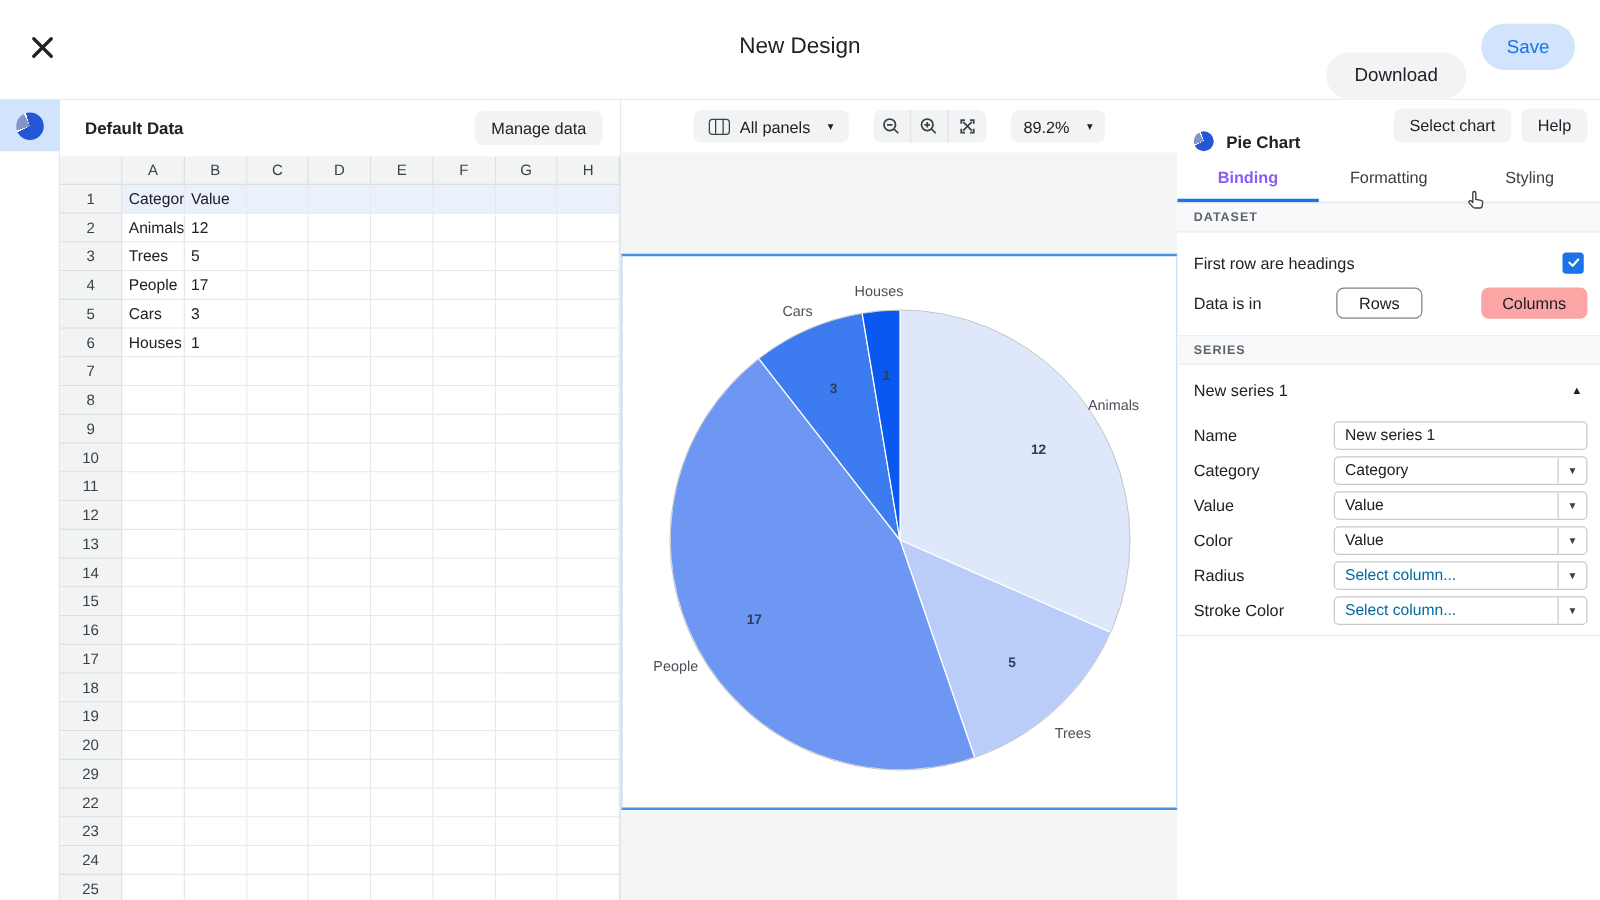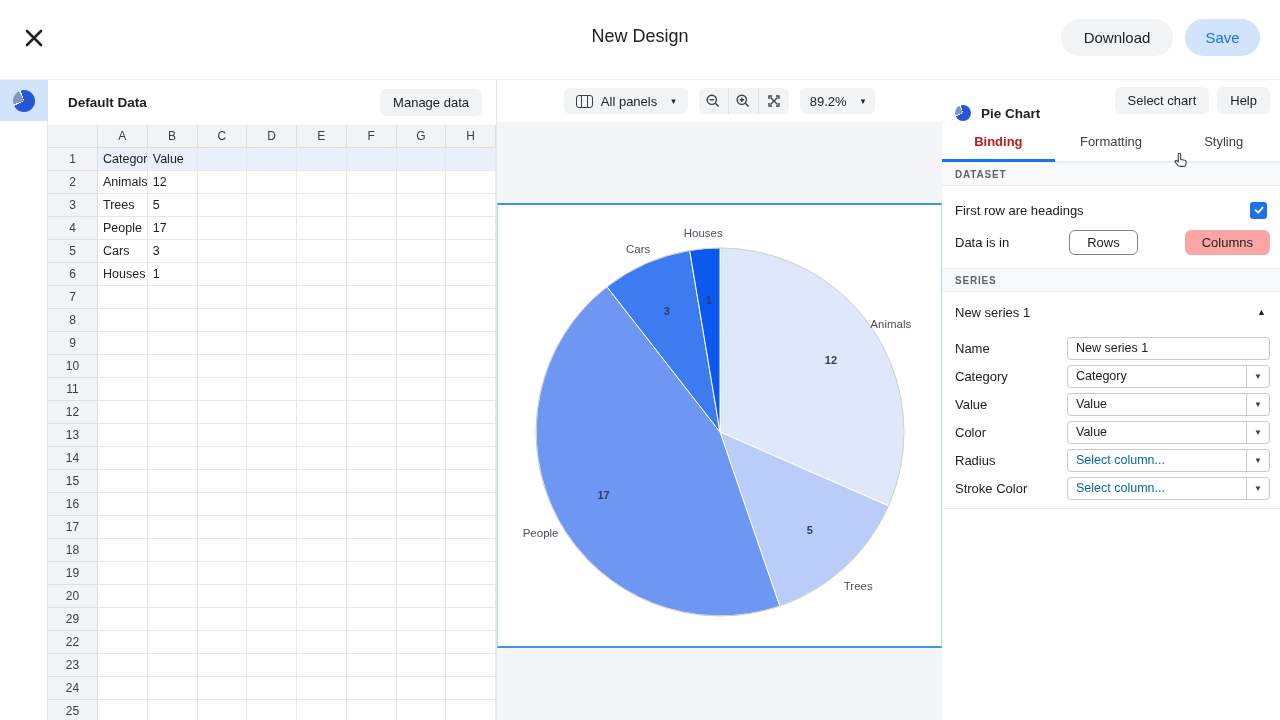--- a/index.html
+++ b/index.html
@@ -7,21 +7,21 @@
     font-family:"Liberation Sans", sans-serif; color:#202124; }
 
   
   #topbar { position:absolute; left:0; top:0; width:1280px; height:80px; background:#fff;
     border-bottom:1px solid #ebedef; }
   #close-btn { position:absolute; left:22px; top:26px; width:24px; height:24px; cursor:pointer; }
   #title { position:absolute; left:0; right:0; top:26px; text-align:center; font-size:18px;
     font-weight:500; color:#202124; }
   .pill { position:absolute; top:19px; height:37px; border-radius:19px; font-size:15px;
     display:flex; align-items:center; justify-content:center; cursor:pointer; }
-  #download-btn { right:107px; width:112px; background:#f1f3f4; color:#202124; }
+  #download-btn { right:107px; width:112px; background:#f1f3f4; color:#202124;margin-top:23px; }
   #save-btn { right:20px; width:75px; background:#d2e3fc; color:#1a73e8; }
 
   
   #rail { position:absolute; left:0; top:80px; width:48px; bottom:0; background:#fff;
     border-right:1px solid #e4e6e8; }
   #rail-tile { position:absolute; left:0; top:0; width:48px; height:41px; background:#d2e3fc;
     display:flex; align-items:center; justify-content:center; cursor:pointer; }
   .pie-glyph { border-radius:50%;
     background:conic-gradient(#2456d6 0 244deg,#ffffff 244deg 252deg,#8295c9 252deg 334deg,#ffffff 334deg 342deg,#2456d6 342deg 360deg); }
 
@@ -40,21 +40,21 @@
     font-size:12px; color:#3c4043; text-align:center; line-height:22px; }
   .ncell { background:#f1f3f4; border-right:1px solid #dcdee0; border-bottom:1px solid #dcdee0;
     font-size:12px; color:#3c4043; text-align:center; line-height:22px; }
   .cell { background:#fff; border-right:1px solid #e7e8ea; border-bottom:1px solid #e7e8ea;
     font-size:12.5px; padding-left:5px; line-height:22px; white-space:nowrap; overflow:hidden; }
   .cell.hl { background:#eaf1fd; }
 
   
   #canvas-panel { position:absolute; left:497px; top:80px; width:445px; bottom:0; background:#f4f5f6; }
   #canvas-toolbar { position:absolute; left:0; top:0; right:0; height:42px; background:#fff;
-    display:flex; align-items:center; justify-content:center; gap:11px; }
+    display:flex; align-items:center; justify-content:center; gap:20px; }
   .tool-pill { background:#f1f3f4; border-radius:6px; height:26px; display:flex; align-items:center;
     padding:0 10px; font-size:13px; cursor:pointer; }
   #panels-pill { padding:0 12px; }
   #panels-icon { width:17px; height:13px; border:1.5px solid #3c4043; border-radius:3px;
     margin-right:8px; display:flex; }
   #panels-icon span { flex:1; border-right:1.5px solid #3c4043; }
   #panels-icon span:last-child { border-right:none; }
   .caret { font-size:9px; color:#202124; margin-left:14px; }
   #zoom-group { background:#f1f3f4; border-radius:6px; height:26px; display:flex; align-items:center; }
   .zoom-btn { width:30px; height:26px; display:flex; align-items:center; justify-content:center;
@@ -69,21 +69,21 @@
 
   
   #inspector { position:absolute; left:942px; top:80px; width:338px; bottom:0; background:#fff; }
   #insp-header { position:absolute; left:0; top:0; right:0; height:41px; display:flex; align-items:flex-end; }
   #insp-title { font-size:13.5px; font-weight:700; margin-left:10px; }
   #insp-btns { position:absolute; right:10px; top:7px; display:flex; gap:8px; }
   #tabs { position:absolute; left:0; top:41px; right:0; height:41px; display:flex;
     border-bottom:1px solid #e8eaed; }
   .tab { flex:1; display:flex; align-items:center; justify-content:center; font-size:13px;
     color:#3c4043; cursor:pointer; position:relative; }
-  .tab.active { color:#b91c1c; font-weight:700; }
+  .tab.active { color:#8b5cf6; font-weight:700; }
   .tab.active::after { content:""; position:absolute; left:0; right:0; bottom:-1px; height:3px;
     background:#1a73e8; }
   #insp-body { position:absolute; left:0; top:82px; right:0; bottom:0; }
   .section-band { height:24px; background:#f8f9fa; border-top:1px solid #eceef0;
     border-bottom:1px solid #eceef0; font-size:10px; font-weight:700; letter-spacing:.8px;
     color:#5f6368; line-height:23px; padding-left:13px; }
   .insp-rows { padding:8px 10px 0 13px; }
   .insp-row { height:32px; display:flex; align-items:center; }
   .insp-label { font-size:13px; color:#202124; flex:1; }
   #check { width:17px; height:17px; border-radius:3px; background:#1a73e8; display:flex;

